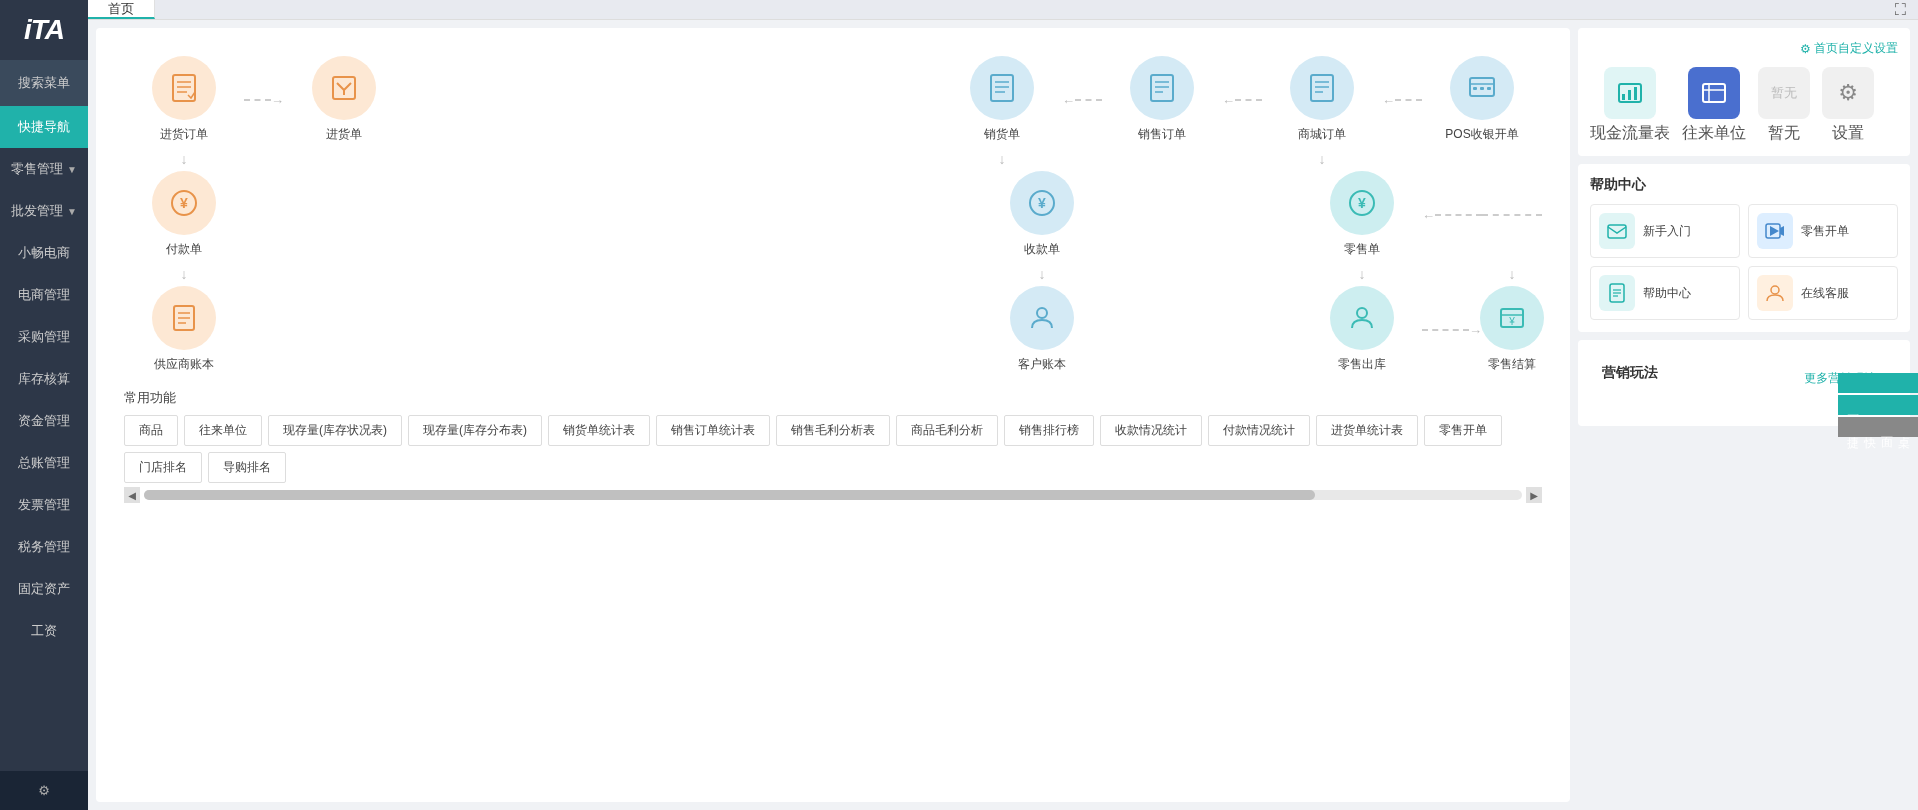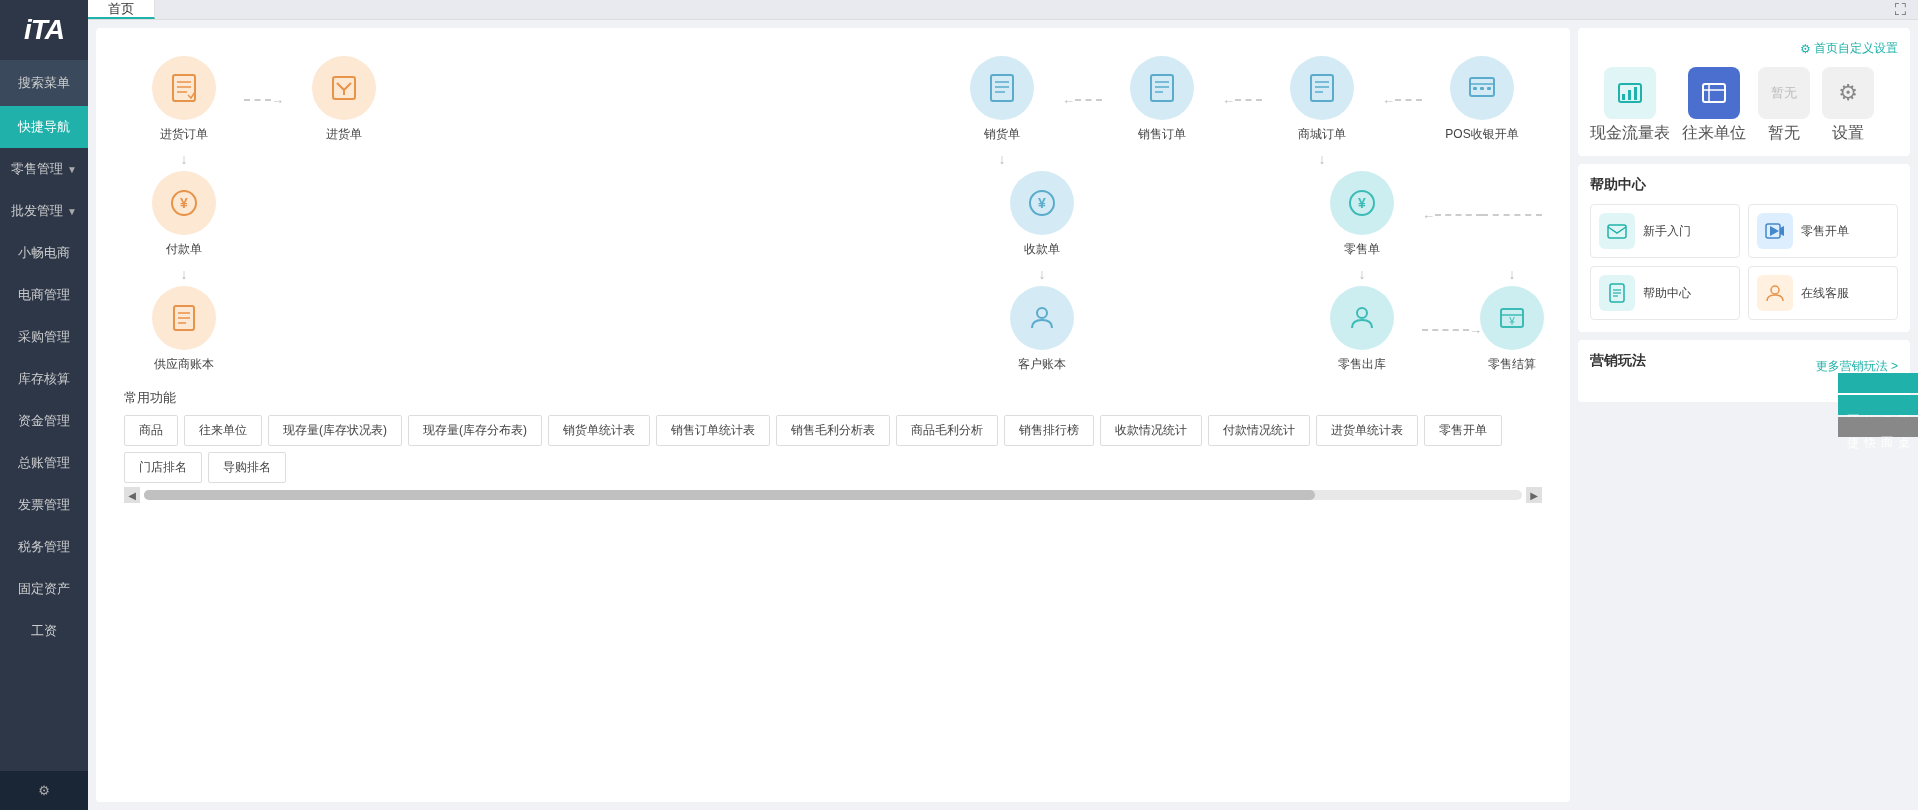--- a/index.html
+++ b/index.html
@@ -261,21 +261,22 @@
     .help-icon.teal { background: #e0f5f5; color: #20b2aa; }
     .help-icon.blue { background: #ddeeff; color: #4488cc; }
     .help-icon.green { background: #e0f5f5; color: #20b2aa; }
     .help-icon.orange { background: #fff0e0; color: #e8934a; }
     .help-label { font-size: 12px; color: #444; }
 
     
     #marketing {
       background: white;
       border-radius: 4px;
-      padding: 12px;
+      padding: 24px;
+      font-family: Liberation Serif, serif;
     }
     .marketing-header {
       display: flex;
       justify-content: space-between;
       align-items: center;
       margin-bottom: 10px;
     }
     .marketing-more { font-size: 12px; color: #20b2aa; cursor: pointer; }
     .marketing-grid {
       display: grid;

